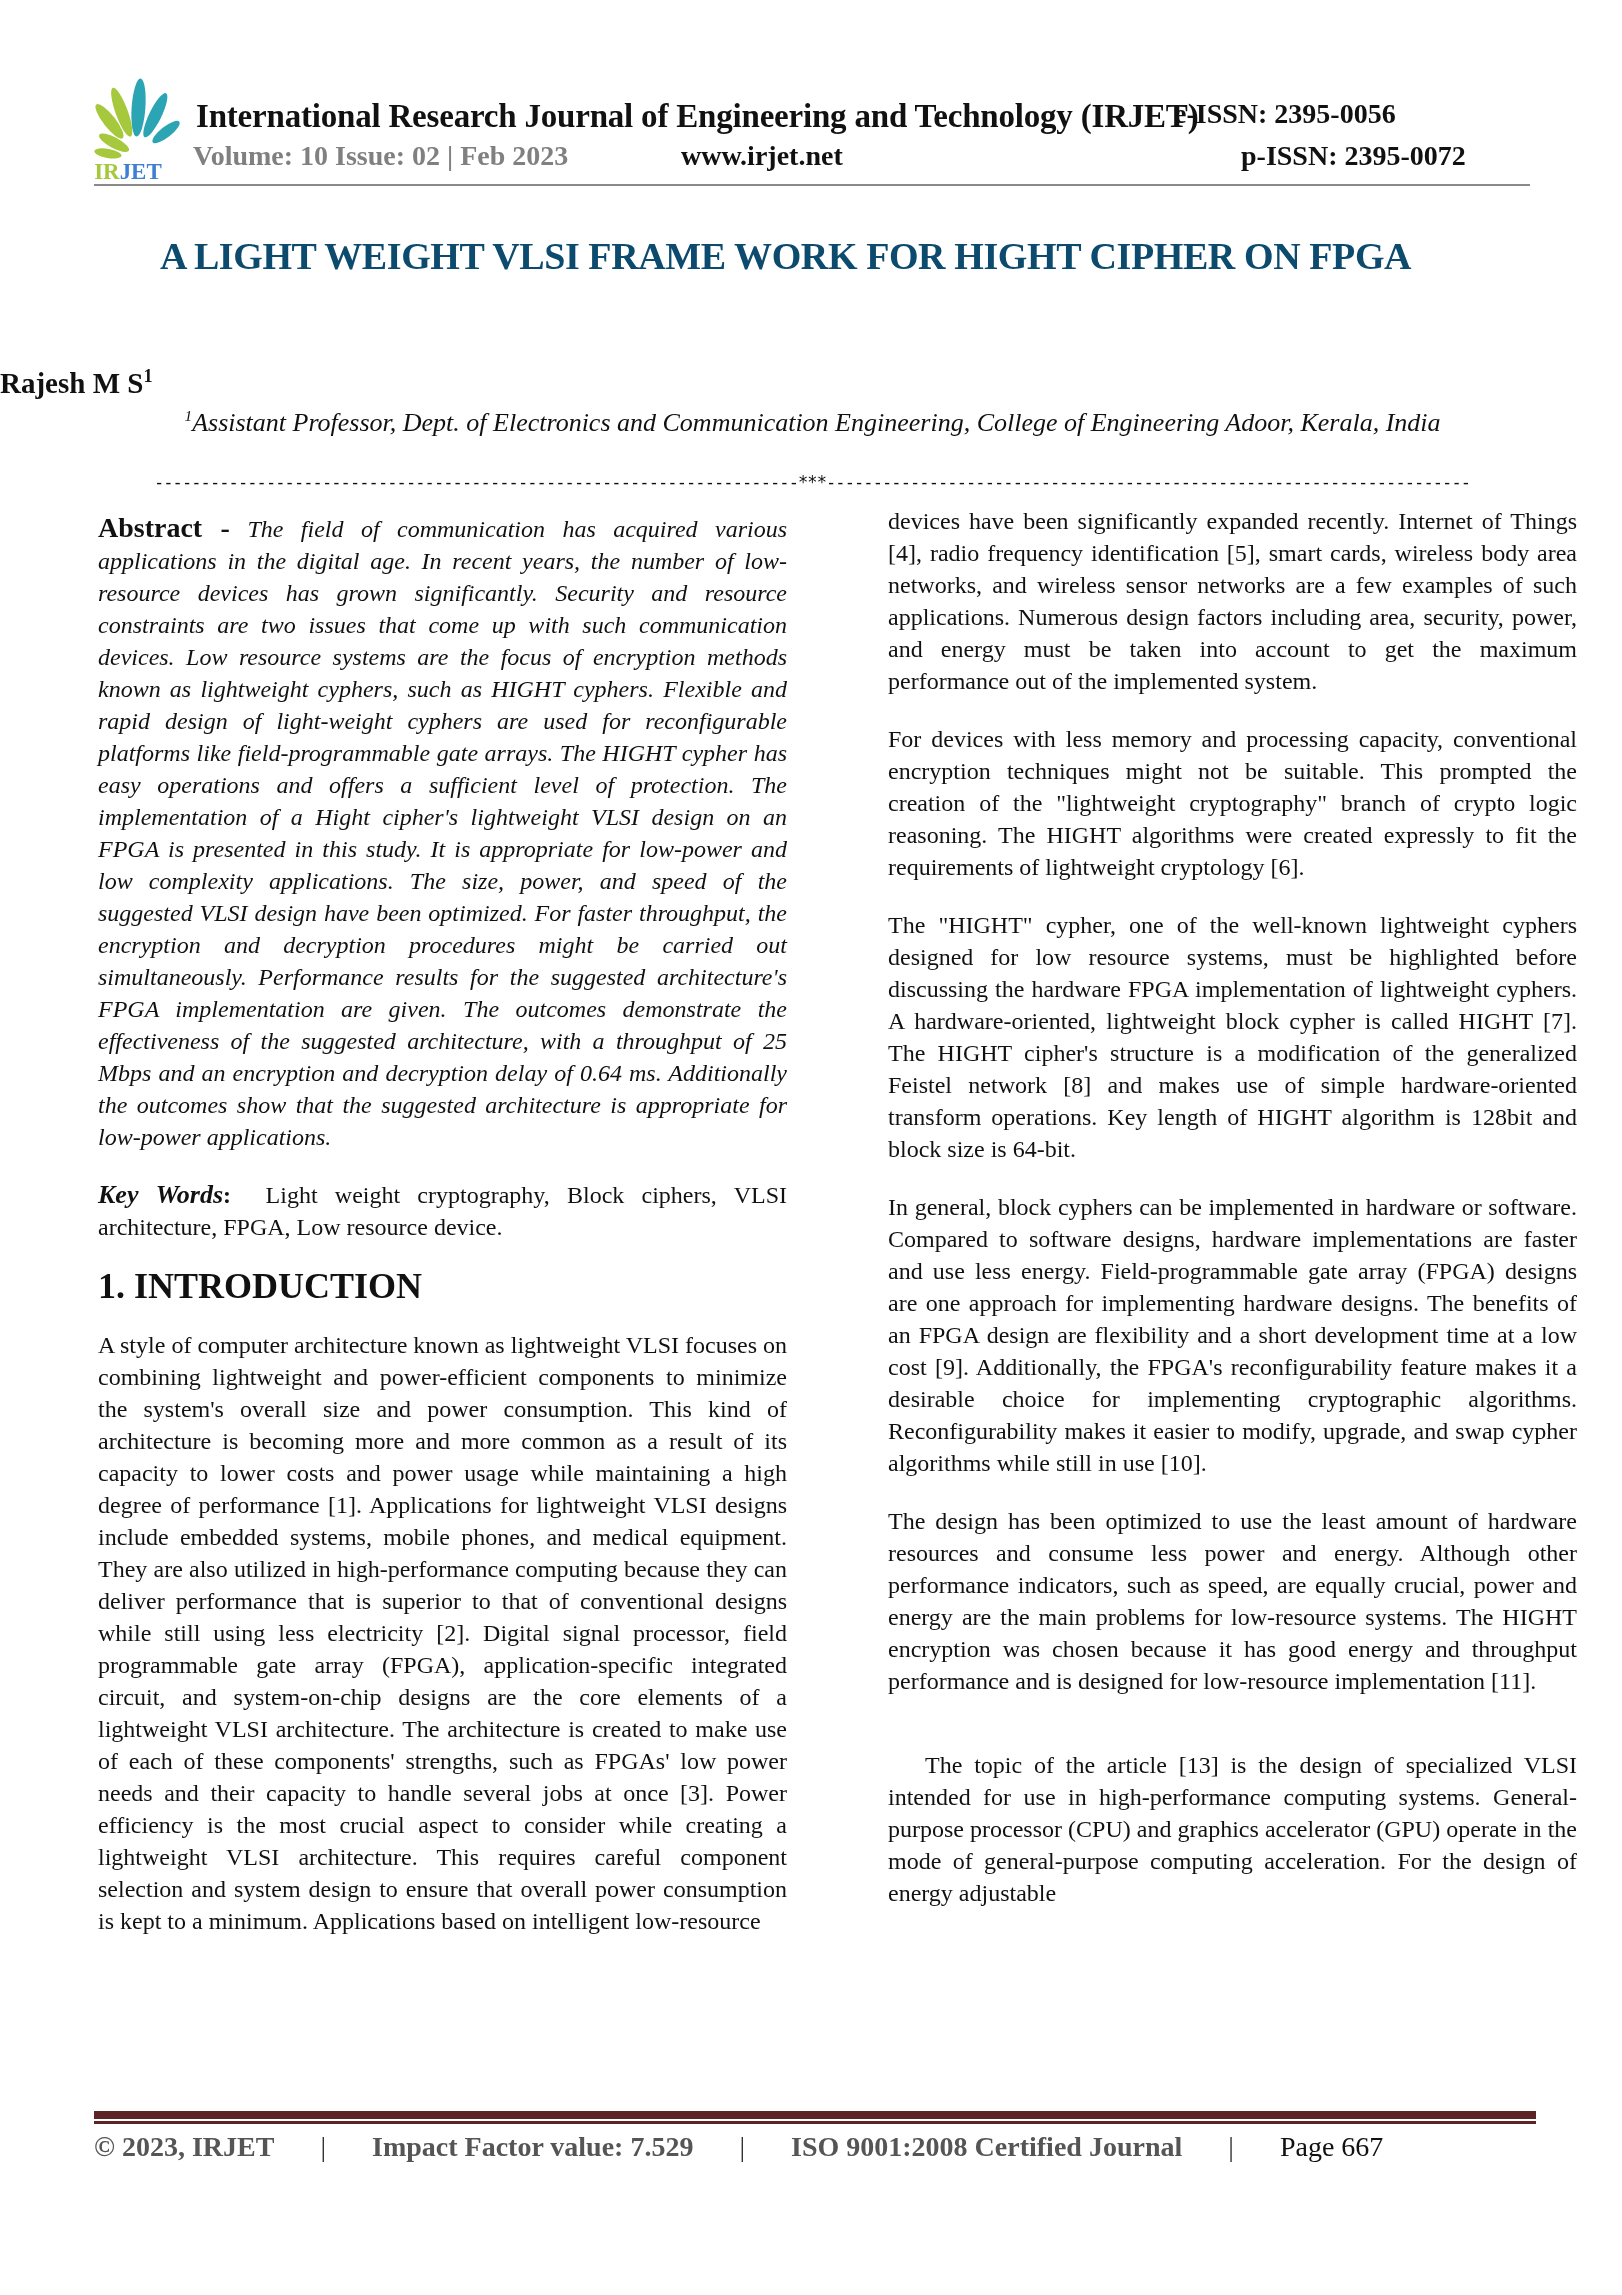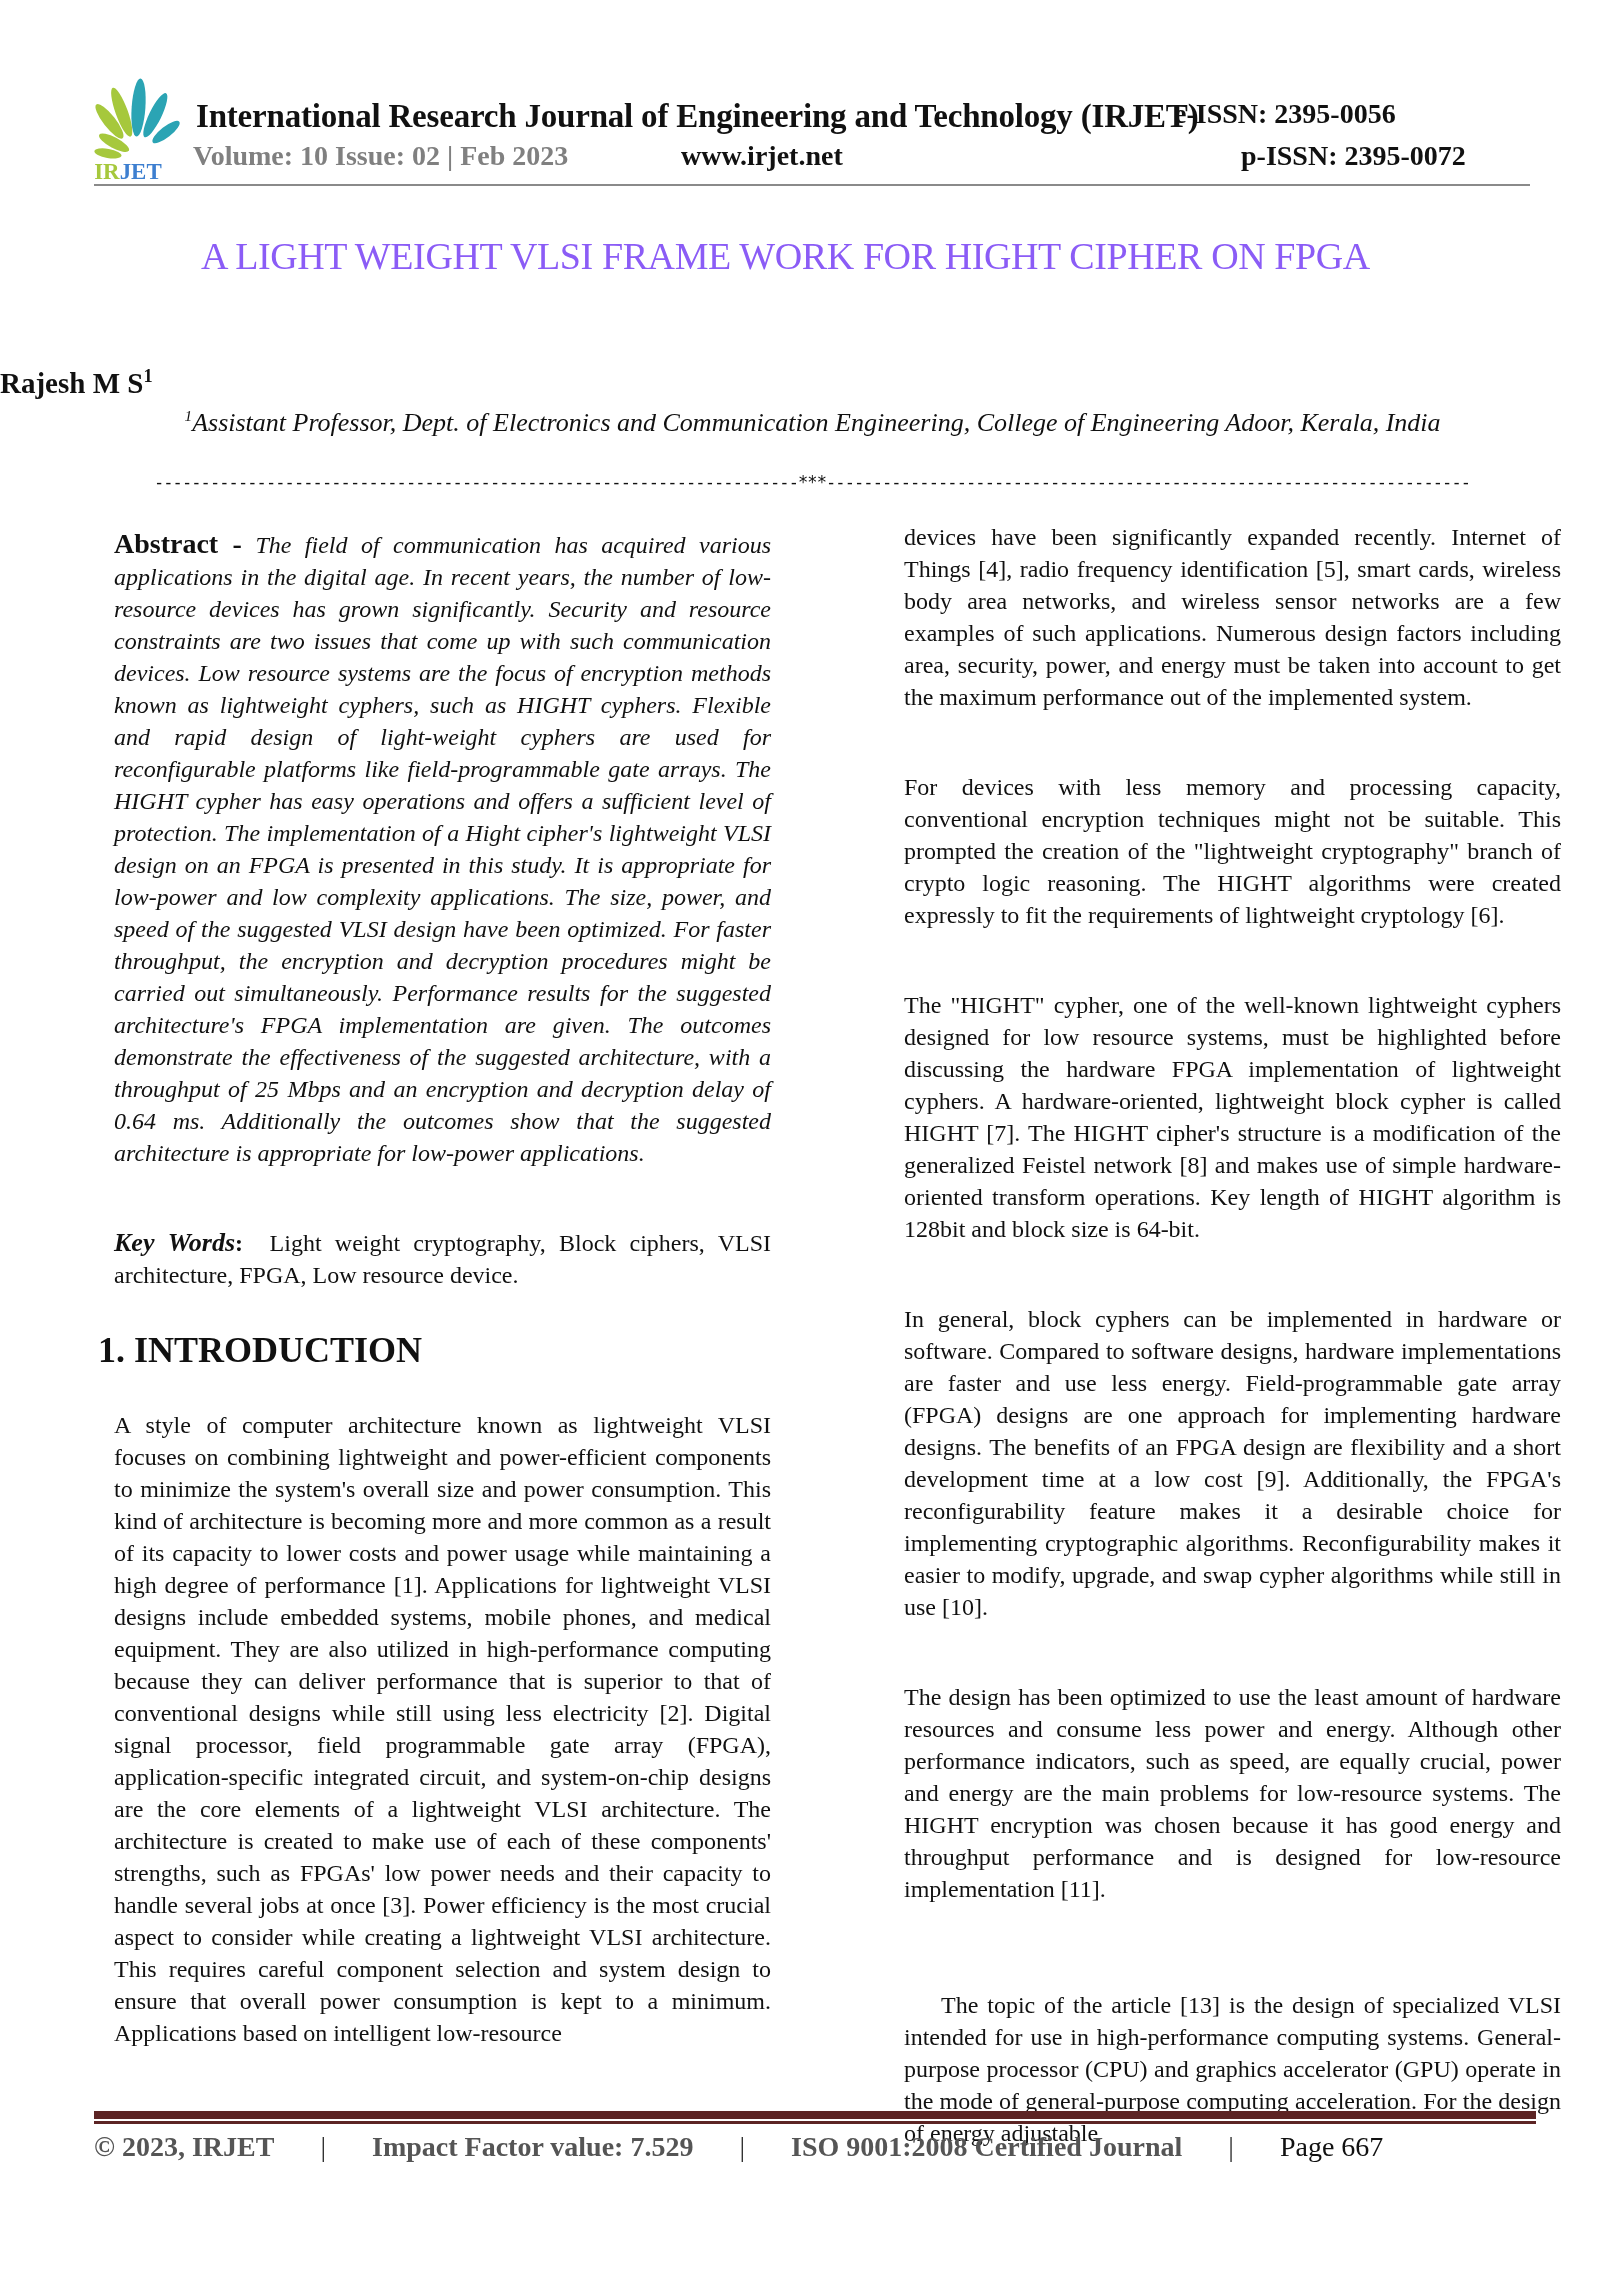--- a/index.html
+++ b/index.html
@@ -10,32 +10,32 @@
   
   .logo { left: 91px; top: 77px; width: 92px; height: 107px; }
   .journal-name { left: 196px; top: 98px; font-size: 33px; font-weight: bold; color: #111; white-space: nowrap; letter-spacing: -0.2px; }
   .vol { left: 193px; top: 140px; font-size: 28px; font-weight: bold; color: #808080; white-space: nowrap; }
   .web { left: 681px; top: 140px; font-size: 28px; font-weight: bold; color: #111; white-space: nowrap; }
   .eissn { left: 1174px; top: 98px; font-size: 28px; font-weight: bold; color: #111; white-space: nowrap; text-align: center; }
   .pissn { left: 1241px; top: 140px; font-size: 28px; font-weight: bold; color: #111; white-space: nowrap; }
   .header-rule { left: 94px; top: 184px; width: 1436px; height: 2.3px; background: #8a8a8a; }
 
   
-  .title { left: 0; width: 1571px; top: 234px; text-align: center; font-size: 38px; font-weight: normal; color: #8b5cf6; letter-spacing: -0.4px; }
+  .title { left: 0; width: 1571px; top: 234px; text-align: center; font-size: 38px; font-weight: bold; color: #0c4a6e; letter-spacing: -0.4px; }
   .author { left: 0; width: 1556px; top: 326px; text-align: left; font-size: 29px; font-weight: bold; margin-top: 40px; }
   .author sup { font-size: 18.4px; }
   .affil { left: 107px; width: 1411px; top: 399px; text-align: center; font-size: 26px; font-style: italic; line-height: 34px; }
   .affil sup { font-size: 15.3px; }
   .sep { left: 91px; width: 1442px; top: 472px; text-align: center; font-family: "DejaVu Sans Mono", monospace; font-size: 17px; white-space: nowrap; overflow: hidden; letter-spacing: -0.9px; }
 
   
   .col { position: absolute; width: 689px; font-size: 24px; line-height: 32px; text-align: justify; color: #111; }
   .col-left { left: 98px; top: 512px; }
   .col-right { left: 888px; top: 505px; }
-  .col p { margin: 16px; }
+  .col p { margin: 0; }
   .gap { height: 26px; }
   .abs-label { font-weight: bold; font-size: 28px; font-style: normal; }
   .abs-text { font-style: italic; }
   .kw-label { font-weight: bold; font-style: italic; font-size: 26px; }
   .section-heading { font-weight: bold; font-size: 36px; margin: 0; line-height: 34px; }
   .indent { text-indent: 37px; }
 
   
   .footer-rule-thick { left: 94px; top: 2111px; width: 1442px; height: 7.7px; background: #5c2424; }
   .footer-rule-thin { left: 94px; top: 2121px; width: 1442px; height: 3.1px; background: #5c2424; }

